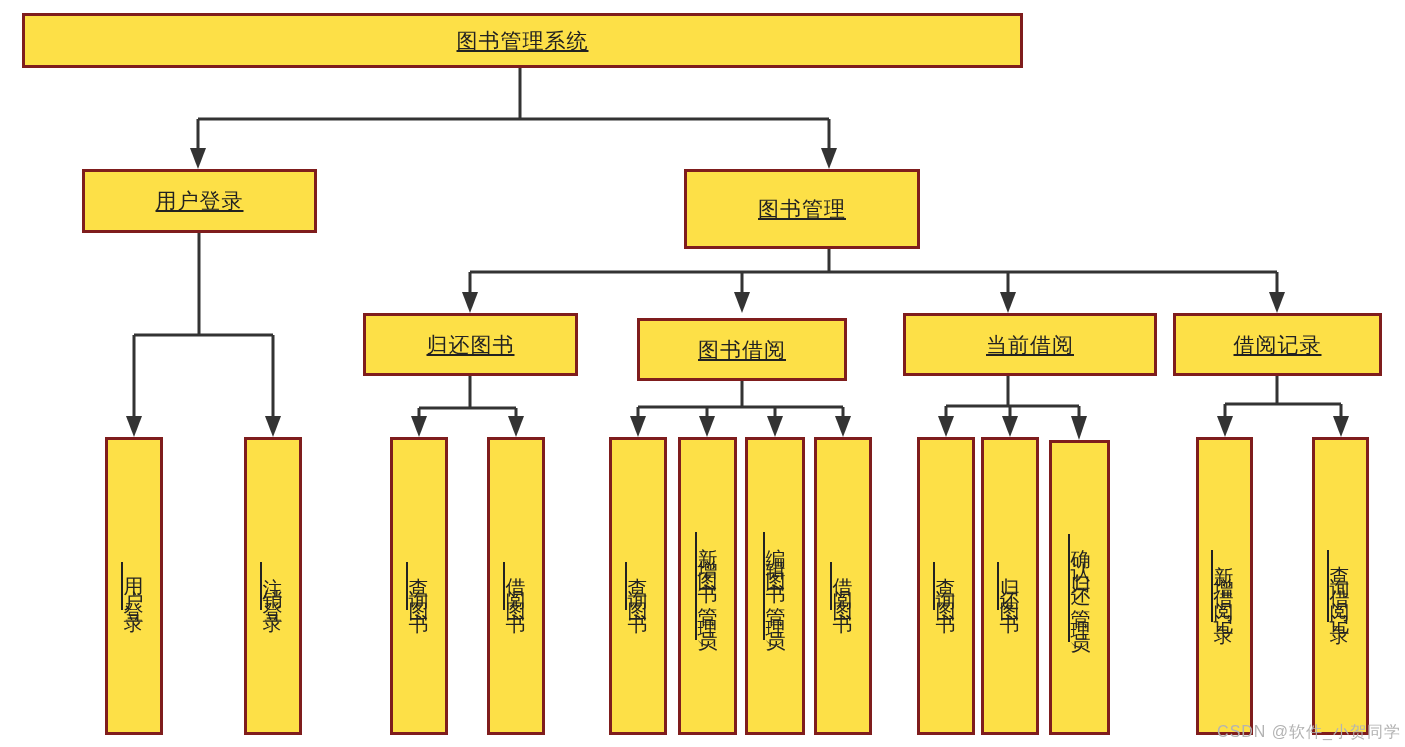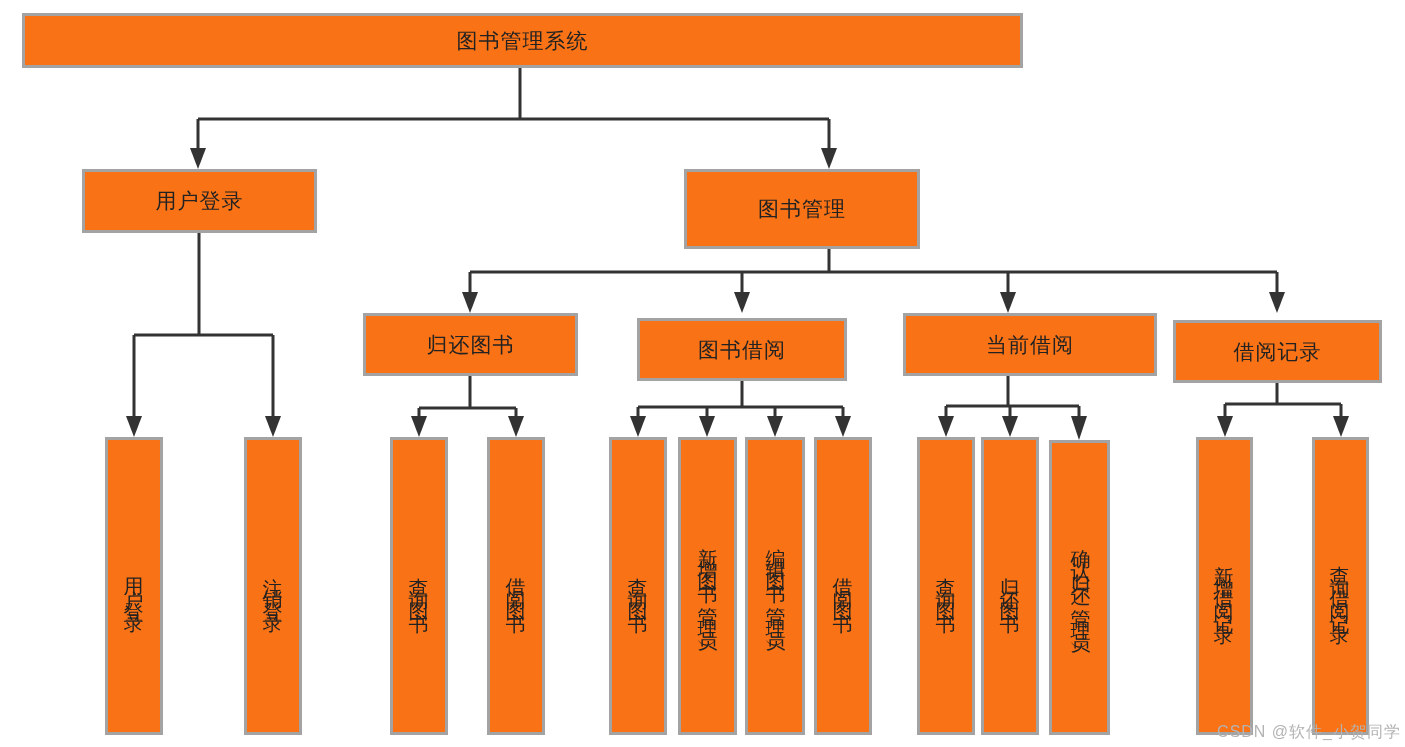--- a/index.html
+++ b/index.html
@@ -12,28 +12,29 @@
     overflow: hidden;
   }
   .connectors {
     position: absolute;
     left: 0; top: 0;
     width: 1405px; height: 747px;
   }
   .box {
     position: absolute;
     box-sizing: border-box;
-    border: 3px solid #a3a3a3;
-    background: #f97316;
+    border: 3px solid #7f1d1d;
+    background: #fde047;
     color: #222222;
     display: flex;
     align-items: center;
     justify-content: center;
     font-size: 21px;
     letter-spacing: 1px;
+    text-decoration: underline;
   }
   .box.v {
     display: block;
     writing-mode: vertical-rl;
     text-orientation: mixed;
     text-align: center;
     font-size: 20px;
     letter-spacing: 12px;
     line-height: 52px;
     letter-spacing: 12px;
@@ -91,21 +92,21 @@
   </svg>
 
   <div class="box" style="left:22px; top:13px; width:1001px; height:55px;">图书管理系统</div>
 
   <div class="box" style="left:82px; top:169px; width:235px; height:64px;">用户登录</div>
   <div class="box" style="left:684px; top:169px; width:236px; height:80px;">图书管理</div>
 
   <div class="box" style="left:363px; top:313px; width:215px; height:63px;">归还图书</div>
   <div class="box" style="left:637px; top:318px; width:210px; height:63px;">图书借阅</div>
   <div class="box" style="left:903px; top:313px; width:254px; height:63px;">当前借阅</div>
-  <div class="box" style="left:1173px; top:320px; width:209px; height:63px;">借阅记录</div>
+  <div class="box" style="left:1173px; top:313px; width:209px; height:63px;">借阅记录</div>
 
   <div class="box v" style="left:105px; top:437px; width:58px; height:298px;">用户登录</div>
   <div class="box v" style="left:244px; top:437px; width:58px; height:298px;">注销登录</div>
 
   <div class="box v" style="left:390px; top:437px; width:58px; height:298px;">查询图书</div>
   <div class="box v" style="left:487px; top:437px; width:58px; height:298px;">借阅图书</div>
 
   <div class="box v" style="left:609px; top:437px; width:58px; height:298px;">查询图书</div>
   <div class="box v" style="left:678px; top:437px; width:59px; height:298px;">新增图书（管理员）</div>
   <div class="box v" style="left:745px; top:437px; width:60px; height:298px;">编辑图书（管理员）</div>

